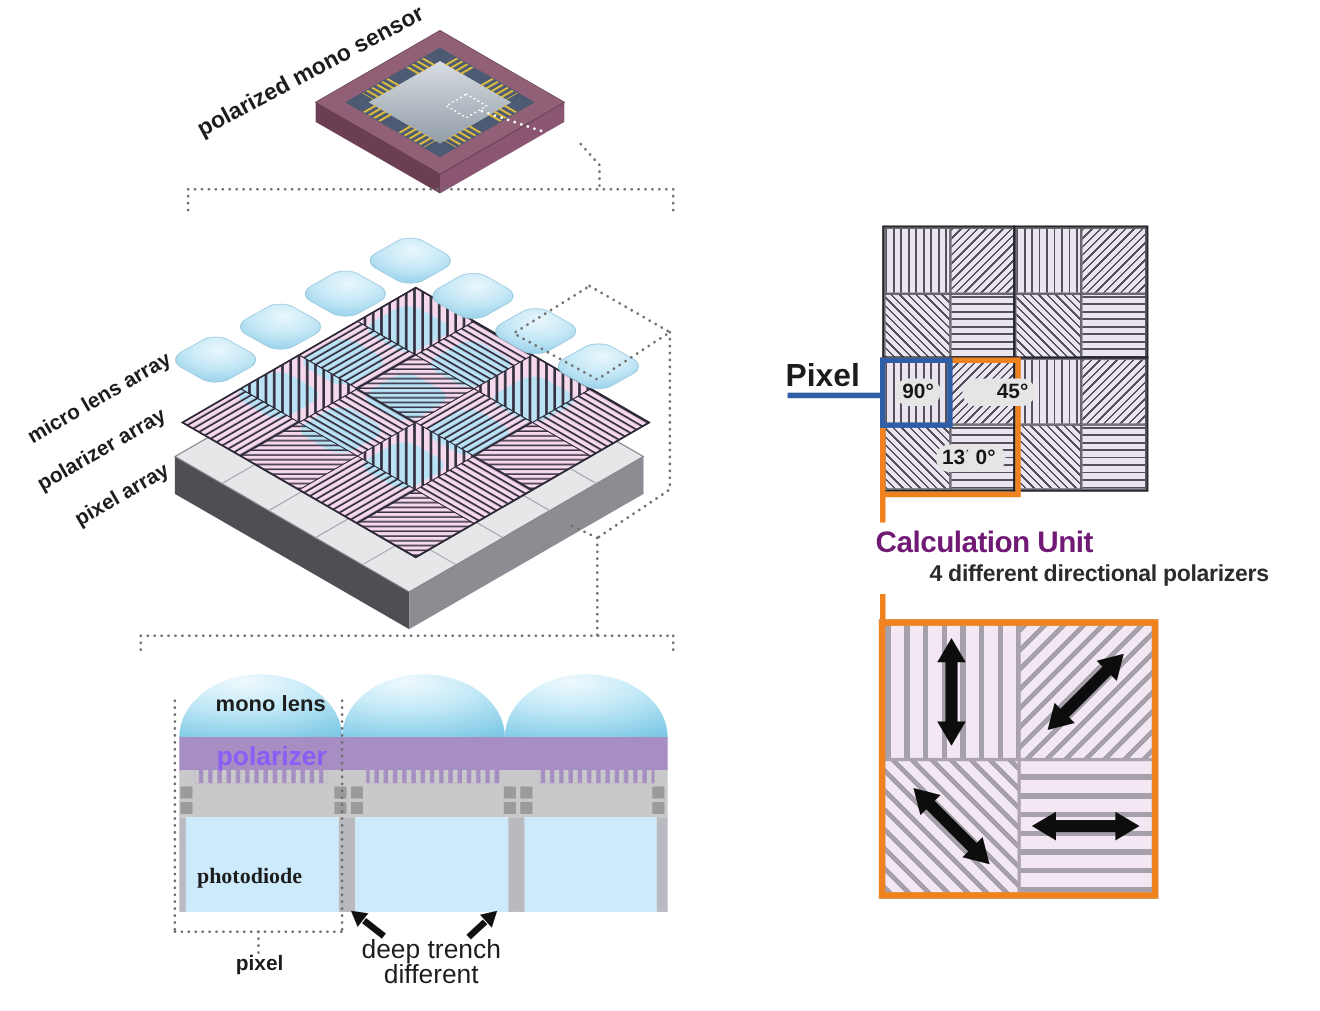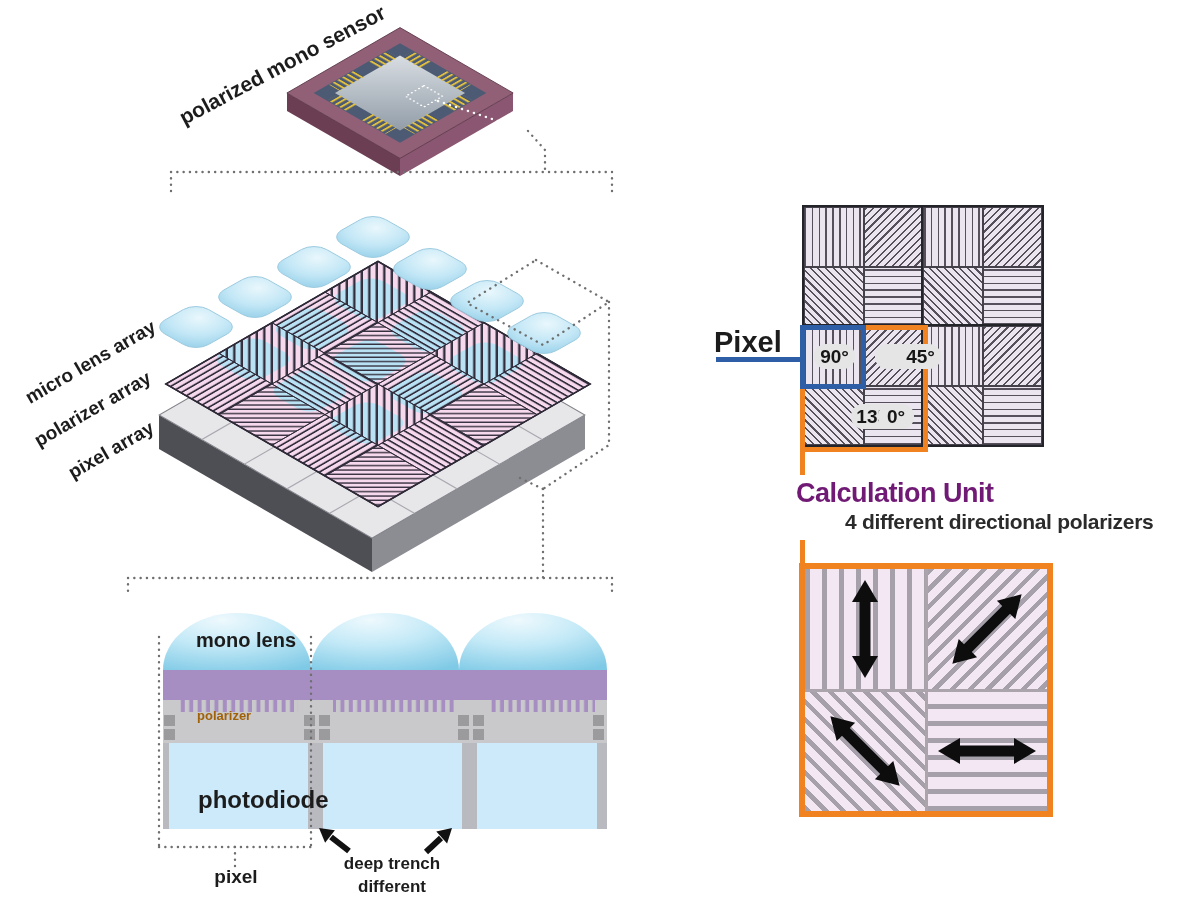--- a/index.html
+++ b/index.html
@@ -238,25 +238,25 @@
       <path d="M159,637 V847 M311,637 V847 M159,847 H311 M235,847 V866"></path>
     </g>
   </svg>
 
   <div class="lbl rot" style="left:181px;top:107px;font-size:21px;transform:rotate(-28deg);">polarized mono sensor</div>
   <div class="lbl rot" style="left:27px;top:388px;font-size:19px;transform:rotate(-30deg);">micro lens array</div>
   <div class="lbl rot" style="left:36px;top:431px;font-size:19px;transform:rotate(-30deg);">polarizer array</div>
   <div class="lbl rot" style="left:70px;top:463px;font-size:19px;transform:rotate(-30deg);">pixel array</div>
 
   <div class="lbl" style="left:196px;top:629px;font-size:20px;">mono lens</div>
-  <div class="lbl" style="left:197px;top:708px;font-size:13px;color:#a16207;">polarizer</div>
-  <div class="lbl" style="left:198px;top:786px;font-size:24px;">photodiode</div>
+  <div class="lbl" style="left:197px;top:674px;font-size:24px;color:#8b5cf6;">polarizer</div>
+  <div class="lbl" style="left:179px;top:786px;font-size:20px;font-family:Liberation Serif, serif;">photodiode</div>
   <div class="lbl" style="left:210px;top:866px;width:52px;text-align:center;font-size:19px;">pixel</div>
   <div style="position:absolute;left:316px;top:852px;width:152px;text-align:center;
-              font-weight:bold;font-size:17px;line-height:23px;color:#1c1c1c;">
+              font-weight:normal;font-size:24px;line-height:23px;color:#1c1c1c;">
     <span style="display:block;">deep trench</span>
     <span style="display:block;">different</span>
   </div>
 
   <div id="mosaic">
     <div class="cell pv"></div>
     <div class="cell pd1"></div>
     <div class="cell pv"></div>
     <div class="cell pd1"></div>
     <div class="cell pd2"></div>

